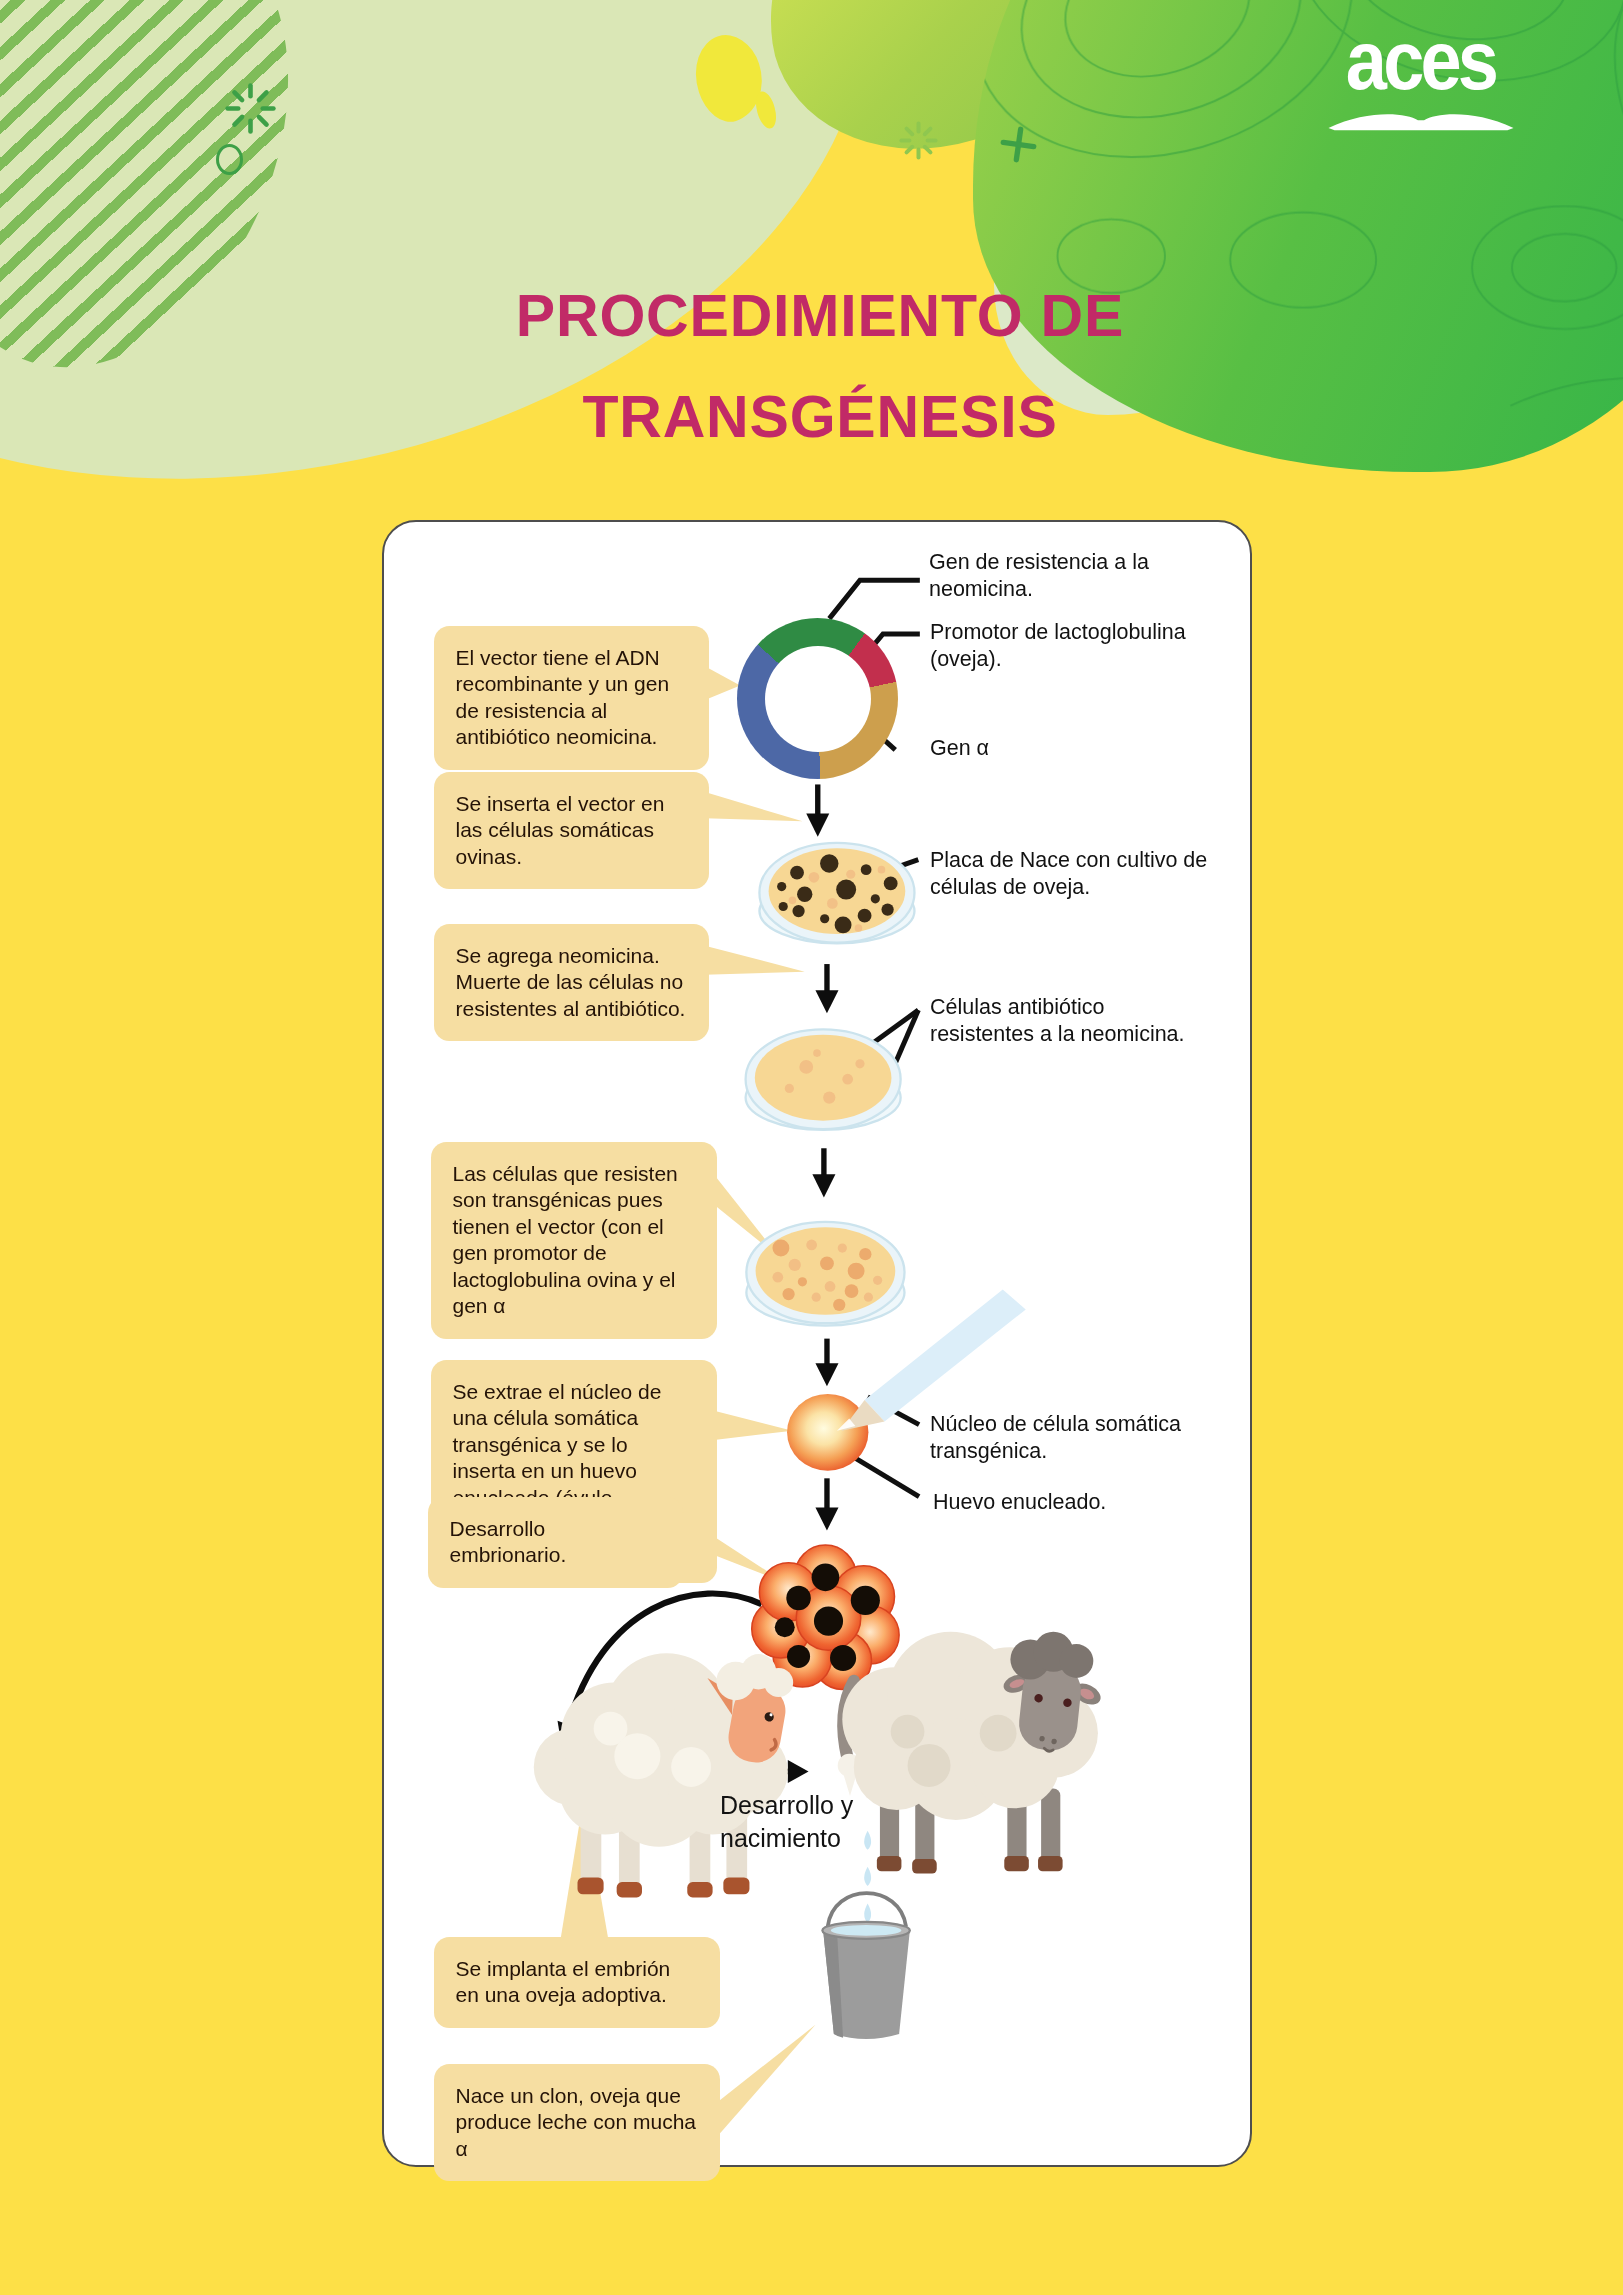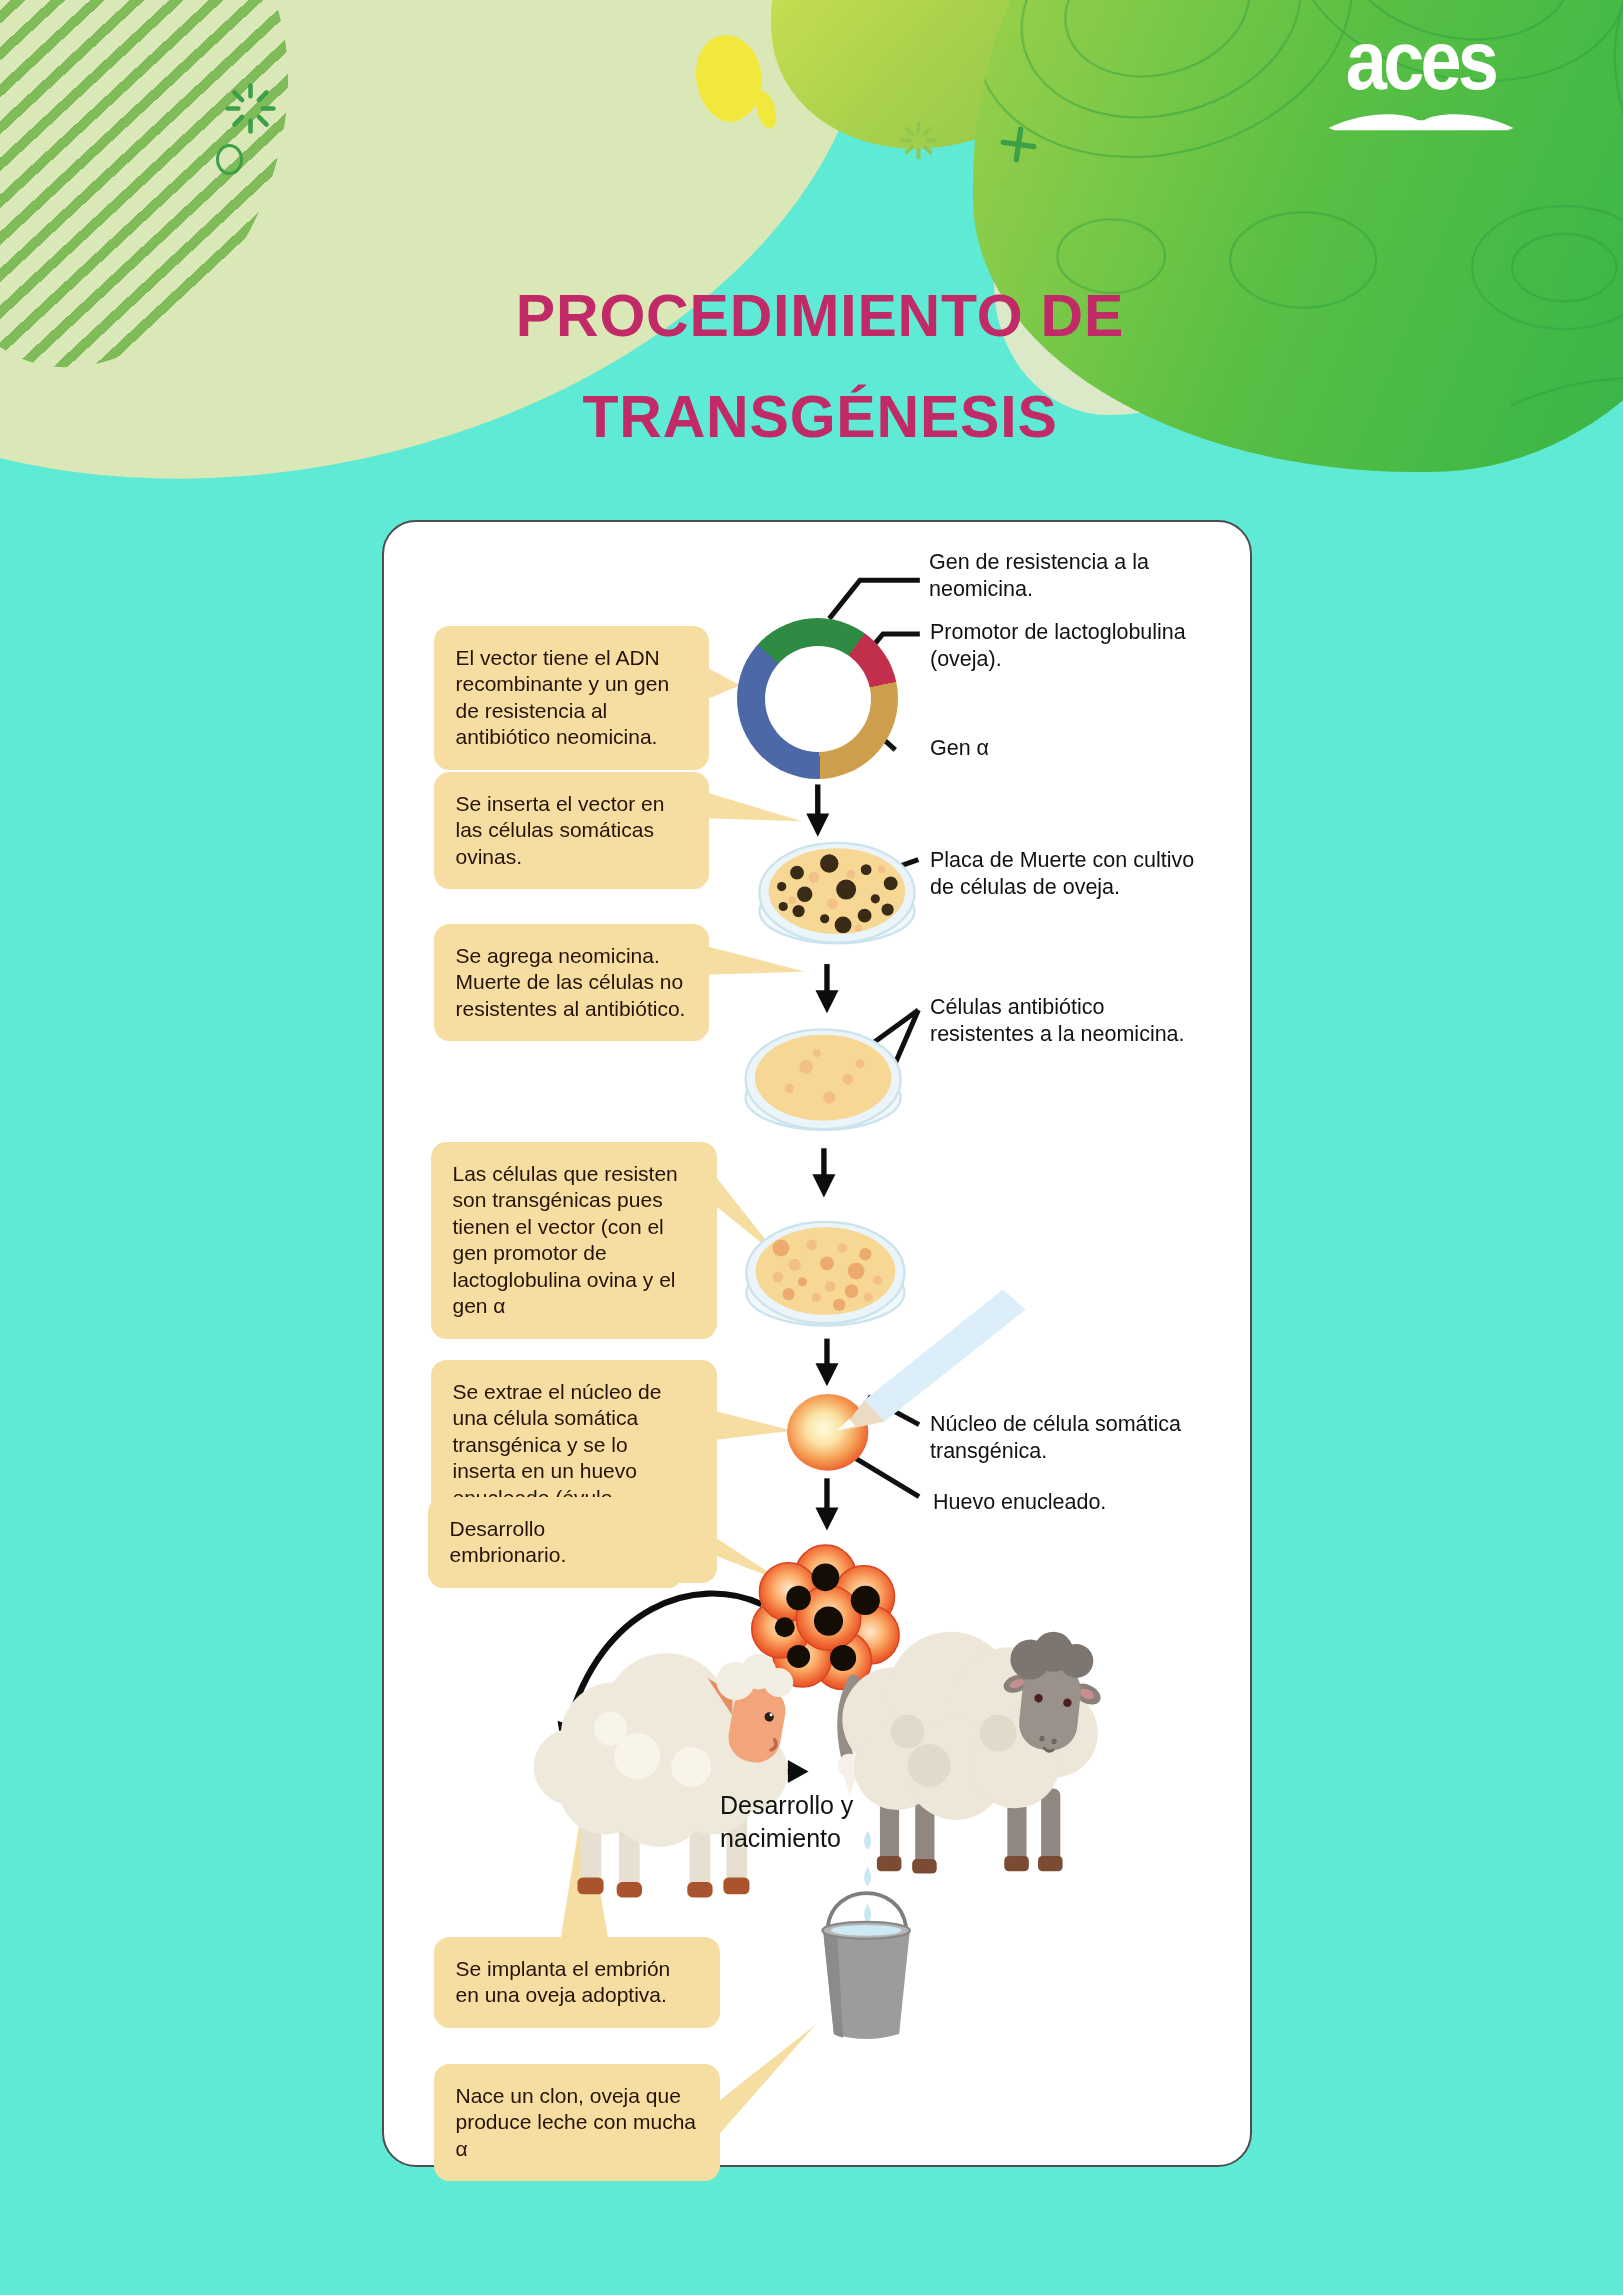--- a/index.html
+++ b/index.html
@@ -1,16 +1,16 @@
 <!DOCTYPE html>
 <html style="font-size:12.3px"><head>
 <meta charset="utf-8">
 <style>
   html,body{margin:0;padding:0;background:#fff;}
-  #page{position:relative;width:1624px;height:2295px;overflow:hidden;background:#5eead4;
+  #page{position:relative;width:1624px;height:2295px;overflow:hidden;background:#fde047;
         font-family:"Liberation Sans",sans-serif;}
   
   .blob{position:absolute;}
   .blob-tl{left:-322px;top:-330px;width:1198px;height:798px;background:#DAE7B6;
            border-radius:50%;transform:rotate(-12deg);z-index:1;}
   .blob-tl-stripes{left:-54px;top:-100px;width:330px;height:476px;border-radius:50%;
            transform:rotate(22deg);z-index:2;
            background:repeating-linear-gradient(115deg,#7FBC59 0 10px,rgba(0,0,0,0) 10px 27px);}
   .blob-pale{left:994px;top:154px;width:284px;height:261px;background:#DCE9C8;
            border-radius:55% 45% 60% 40% / 50% 55% 45% 50%;z-index:1;}
@@ -396,21 +396,21 @@
   <div class="callout" style="left:434px;top:924px;width:232px">Se agrega neomicina. Muerte de las células no resistentes al antibiótico.</div>
   <div class="callout" style="left:431px;top:1142px;width:243px">Las células que resisten son transgénicas pues tienen el vector (con el gen promotor de lactoglobulina ovina y el gen α</div>
   <div class="callout" style="left:431px;top:1360px;width:243px">Se extrae el núcleo de una célula somática transgénica y se lo inserta en un huevo enucleado (óvulo fertilizado al que se le sacó el núcleo).</div>
   <div class="callout" style="left:428px;top:1497px;width:212px">Desarrollo embrionario.</div>
   <div class="callout" style="left:434px;top:1937px;width:243px">Se implanta el embrión en una oveja adoptiva.</div>
   <div class="callout" style="left:434px;top:2064px;width:243px">Nace un clon, oveja que produce leche con mucha α</div>
 
   <div class="flabel" style="left:929px;top:549px;width:238px">Gen de resistencia a la neomicina.</div>
   <div class="flabel" style="left:930px;top:619px;width:265px">Promotor de lactoglobulina (oveja).</div>
   <div class="flabel" style="left:930px;top:735px;width:154px">Gen α</div>
-  <div class="flabel" style="left:930px;top:847px;width:284px">Placa de Muerte con cultivo de células de oveja.</div>
+  <div class="flabel" style="left:930px;top:847px;width:284px">Placa de Nace con cultivo de células de oveja.</div>
   <div class="flabel" style="left:930px;top:994px;width:265px">Células antibiótico resistentes a la neomicina.</div>
   <div class="flabel" style="left:930px;top:1411px;width:253px">Núcleo de célula somática transgénica.</div>
   <div class="flabel" style="left:933px;top:1489px;width:230px">Huevo enucleado.</div>
 
   <div class="flow-label">Desarrollo y nacimiento</div>
 
 </div>
 
 
 </body></html>

